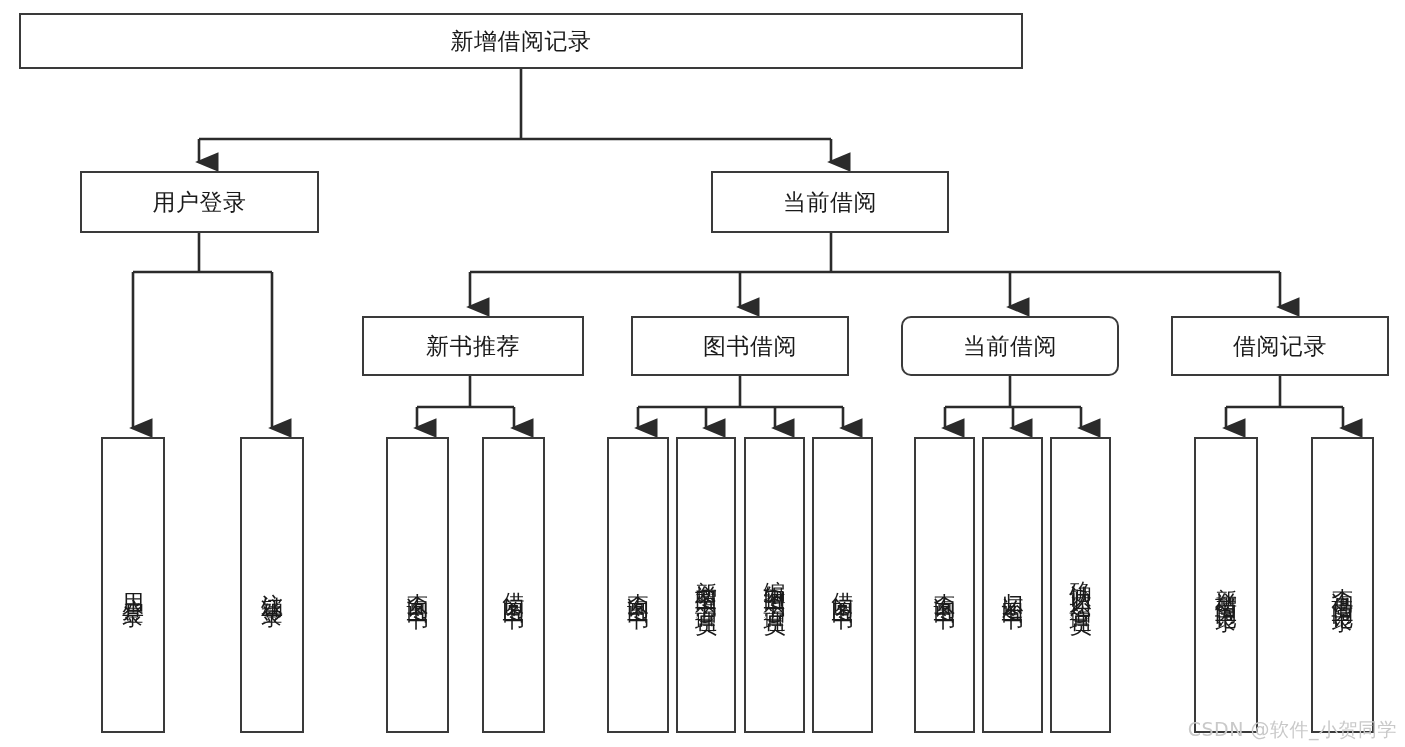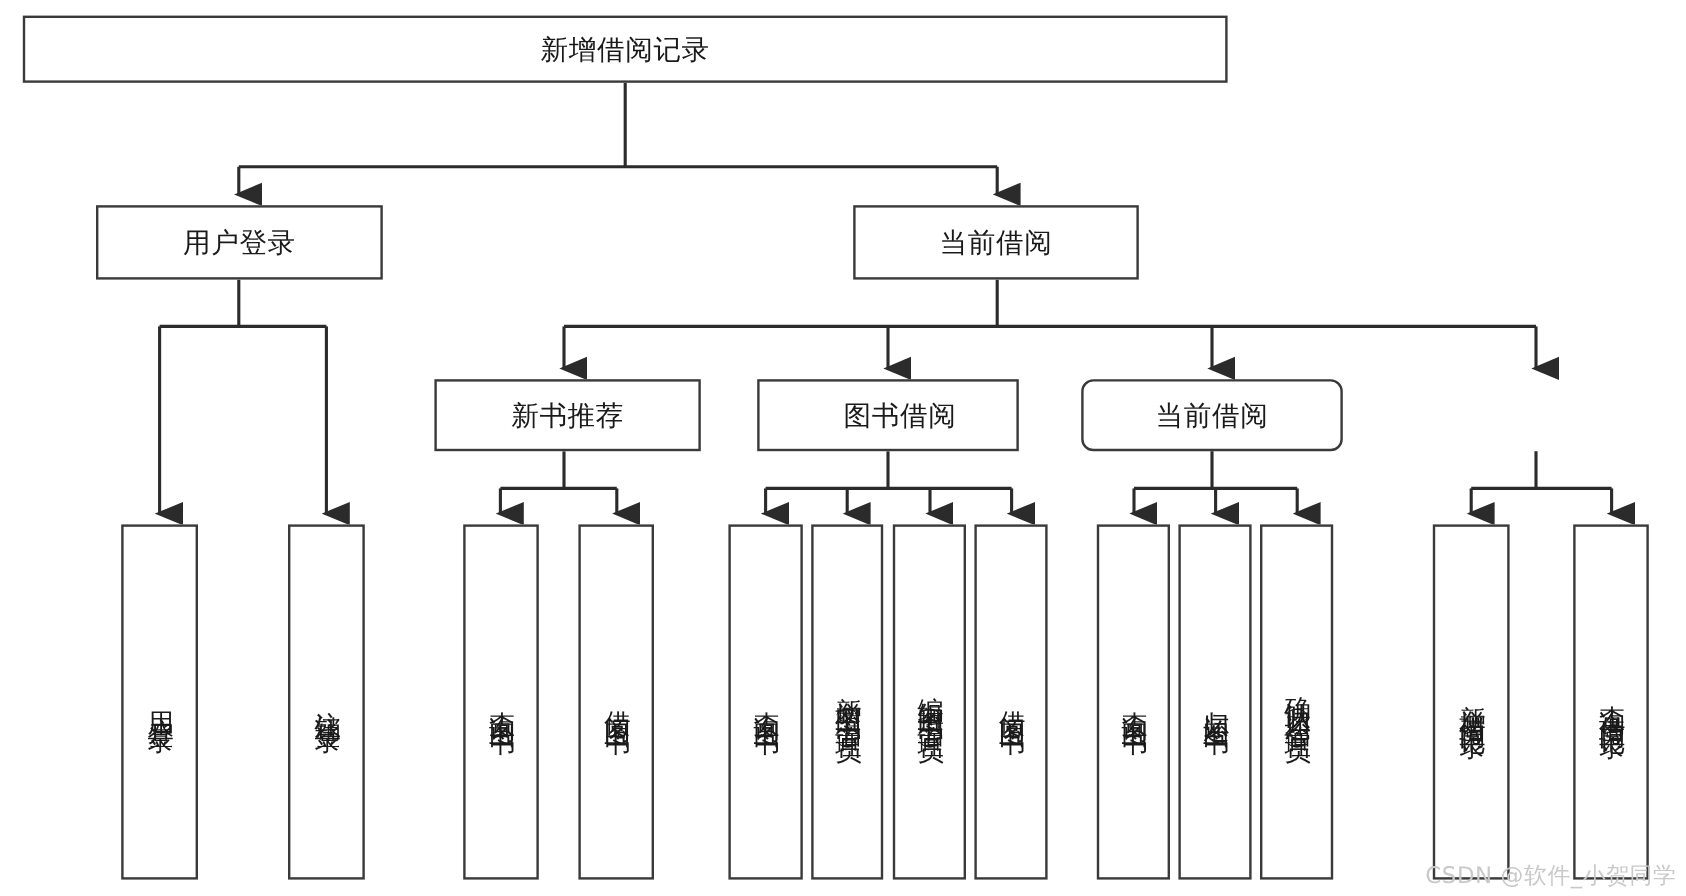--- a/index.html
+++ b/index.html
@@ -131,20 +131,23 @@
 
   <div class="node horiz" style="left:362px; top:316px; width:222px; height:60px;">
     <span class="htext">新书推荐</span>
   </div>
   <div class="node horiz" style="left:631px; top:316px; width:218px; height:60px;padding-left:20px;">
     <span class="htext">图书借阅</span>
   </div>
   <div class="node horiz" style="left:901px; top:316px; width:218px; height:60px;border-radius:10px;">
     <span class="htext">当前借阅</span>
   </div>
+  <div class="node horiz" style="left:1171px; top:316px; width:218px; height:60px;">
+    <span class="htext">借阅记录</span>
+  </div>
 
   <div class="node vert" style="left:101px; top:437px; width:64px; height:296px;">
     <span class="vtext">用户登录</span>
   </div>
   <div class="node vert" style="left:240px; top:437px; width:64px; height:296px;">
     <span class="vtext">注销登录</span>
   </div>
 
   <div class="node vert" style="left:386px; top:437px; width:63px; height:296px;">
     <span class="vtext">查询图书</span>

